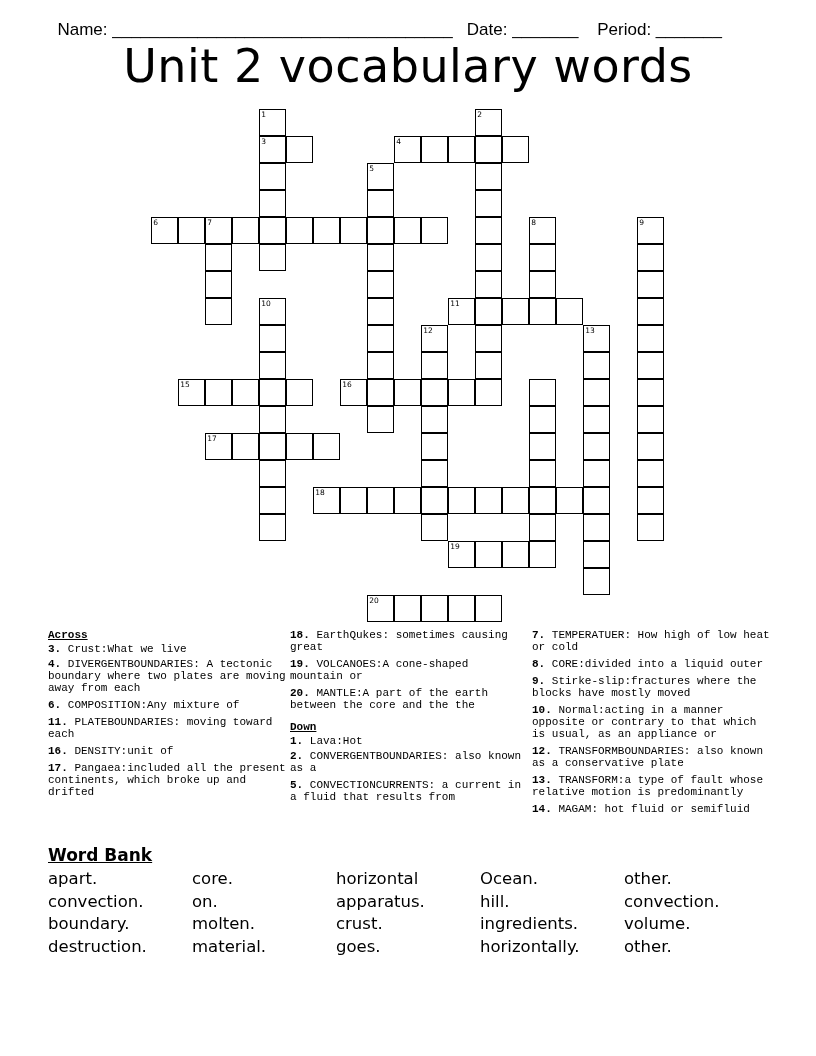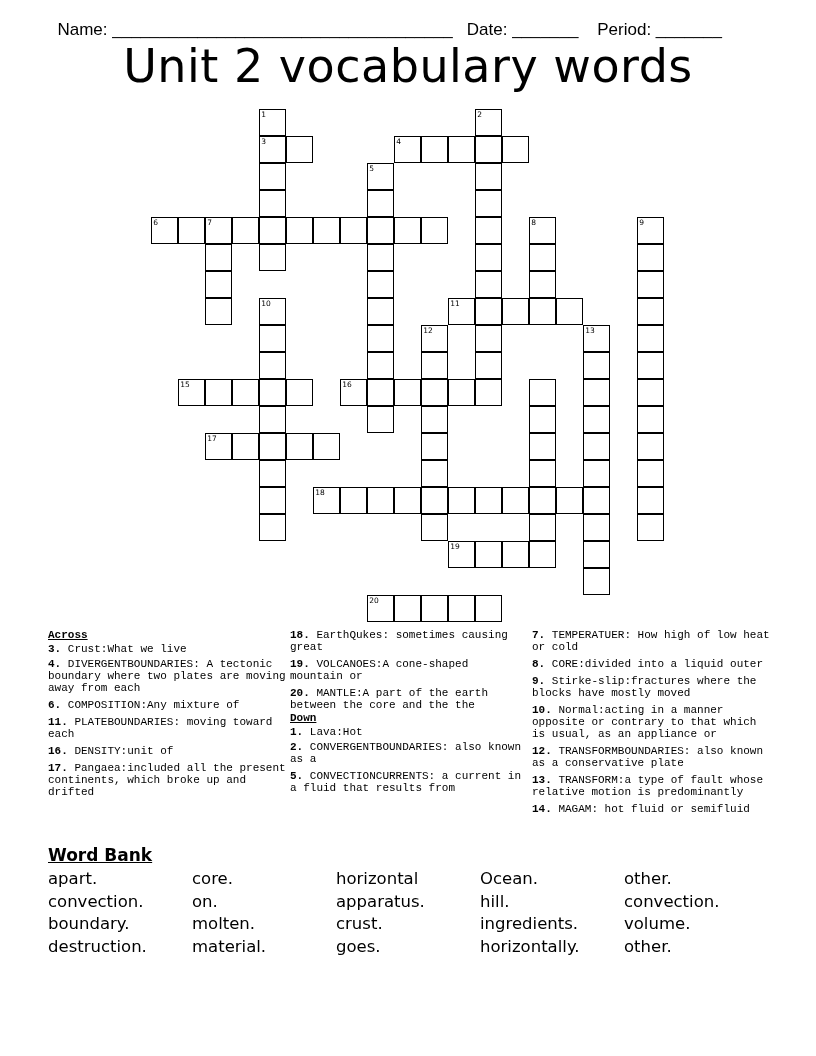--- a/index.html
+++ b/index.html
@@ -200,21 +200,21 @@
   <div class="clue"><b>4.</b><span> DIVERGENTBOUNDARIES: A tectonic boundary where two plates are moving away from each</span></div>
   <div class="clue"><b>6.</b><span> COMPOSITION:Any mixture of</span></div>
   <div class="clue"><b>11.</b><span> PLATEBOUNDARIES: moving toward each</span></div>
   <div class="clue"><b>16.</b><span> DENSITY:unit of</span></div>
   <div class="clue"><b>17.</b><span> Pangaea:included all the present continents, which broke up and drifted</span></div>
 </div>
 
 <div class="clues" style="left:290px; top:629px; width:235px;">
   <div class="clue"><b>18.</b><span> EarthQukes: sometimes causing great</span></div>
   <div class="clue"><b>19.</b><span> VOLCANOES:A cone-shaped mountain or</span></div>
-  <div class="clue" style="margin-bottom:1px"><b>20.</b><span> MANTLE:A part of the earth between the core and the the</span></div>
+  <div class="clue" style="margin-bottom:10px"><b>20.</b><span> MANTLE:A part of the earth between the core and the the</span></div>
   <div class="sect">Down</div>
   <div class="clue" style="margin-bottom:3px"><b>1.</b><span> Lava:Hot</span></div>
   <div class="clue"><b>2.</b><span> CONVERGENTBOUNDARIES: also known as a</span></div>
   <div class="clue"><b>5.</b><span> CONVECTIONCURRENTS: a current in a fluid that results from</span></div>
 </div>
 
 <div class="clues" style="left:532px; top:629px; width:240px;">
   <div class="clue"><b>7.</b><span> TEMPERATUER: How high of low heat or cold</span></div>
   <div class="clue"><b>8.</b><span> CORE:divided into a liquid outer</span></div>
   <div class="clue"><b>9.</b><span> Stirke-slip:fractures where the blocks have mostly moved</span></div>

